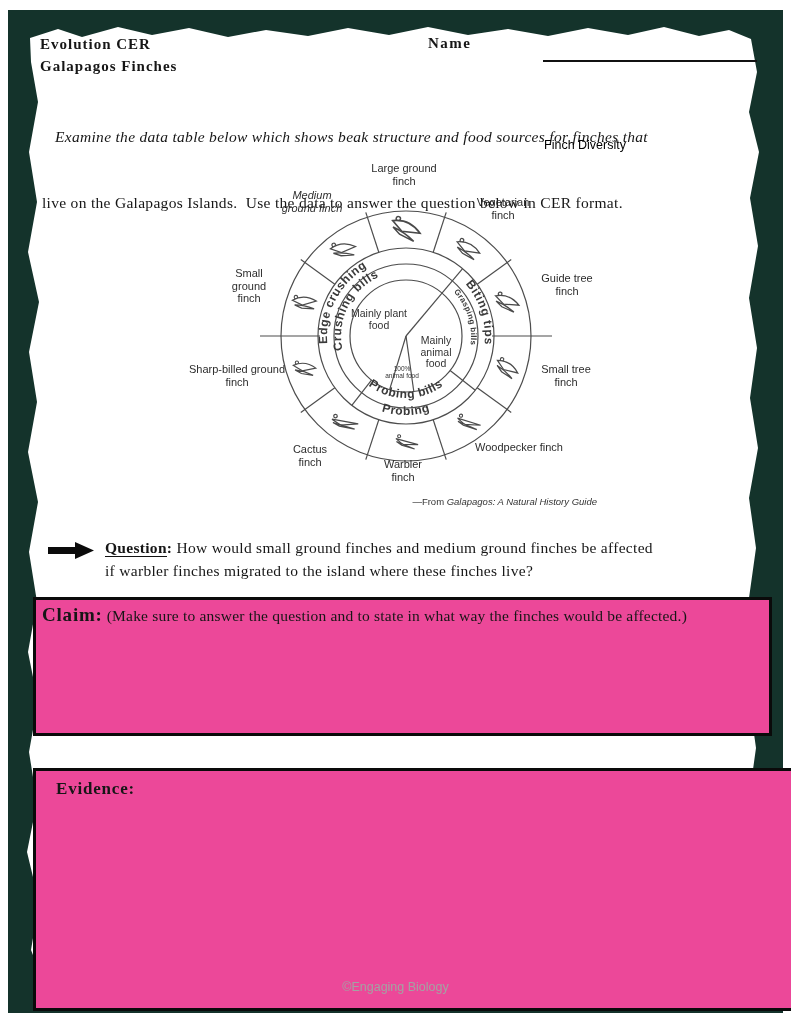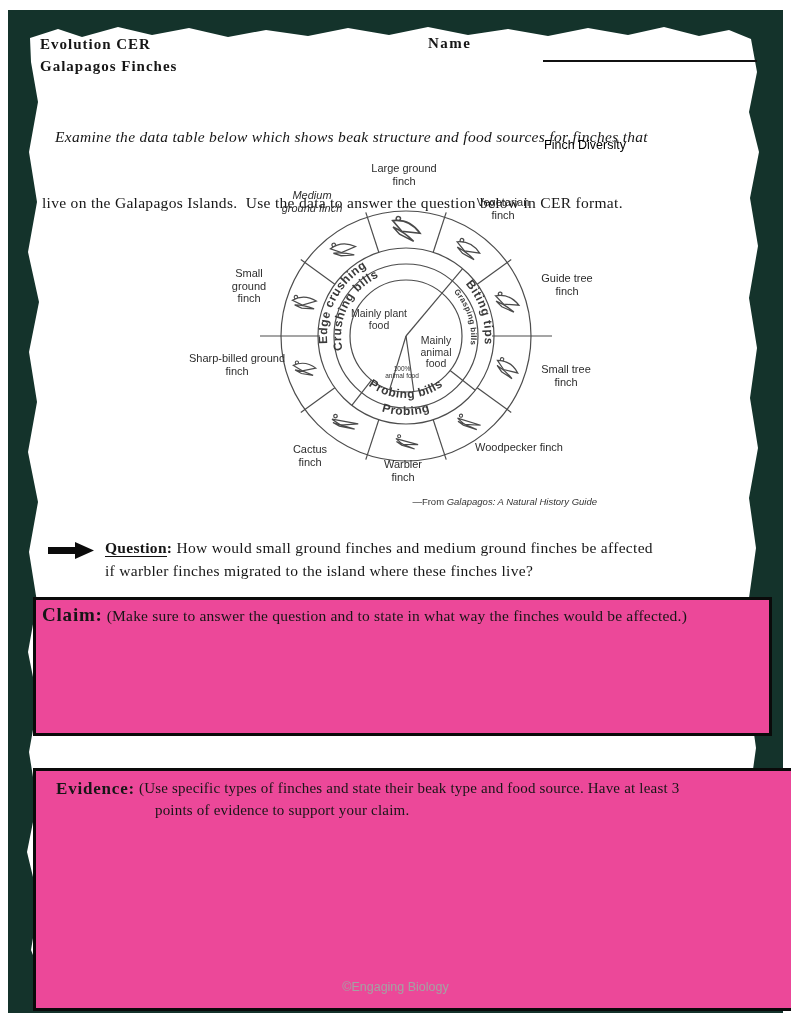--- a/index.html
+++ b/index.html
@@ -155,21 +155,21 @@
     <div class="center-label cl-animal">Mainly animal food</div>
     <div class="center-label cl-allanimal">100% animal food</div>
 
     <div class="finch-label" style="left:173px;top:46px;width:90px;">Large ground finch</div>
     <div class="finch-label" style="left:278px;top:80px;width:78px;">Vegetarian finch</div>
     <div class="finch-label" style="left:345px;top:156px;width:72px;">Guide tree finch</div>
     <div class="finch-label" style="left:344px;top:247px;width:72px;">Small tree finch</div>
     <div class="finch-label" style="left:288px;top:325px;width:90px;">Woodpecker finch</div>
     <div class="finch-label" style="left:187px;top:342px;width:60px;">Warbler finch</div>
     <div class="finch-label" style="left:96px;top:327px;width:56px;">Cactus finch</div>
-    <div class="finch-label" style="left:-2px;top:236px;width:106px;">Sharp-billed ground finch</div>
+    <div class="finch-label" style="left:-2px;top:247px;width:106px;">Sharp-billed ground finch</div>
     <div class="finch-label" style="left:35px;top:151px;width:56px;">Small ground finch</div>
     <div class="finch-label" style="left:94px;top:73px;width:64px;font-style:italic;">Medium ground finch</div>
 
     <div class="attribution"><span>—From </span><span class="ital">Galapagos: A Natural History Guide</span></div>
   </div>
 
   <svg class="layer q-arrow" width="46" height="17" viewBox="0 0 46 17">
     <polygon points="0,5 27,5 27,0 46,8.5 27,17 27,12 0,12" fill="#0b0b0b"></polygon>
   </svg>
   <div class="layer question">
@@ -178,23 +178,19 @@
   </div>
 
   <div class="layer answer-box claim-box">
     <div class="box-head"><span class="claim-label">Claim:</span> <span class="claim-hint">(Make sure to answer the question and to state in what way the finches would be affected.)</span></div>
     <div></div>
   </div>
 
   <div class="layer answer-box evidence-box">
     <div class="ev-row">
       <span class="evidence-label">Evidence:</span>
-      <div class="ev-hint">
-        <div>(Use specific types of finches and state their beak type and food source. Have at least 3</div>
-        <div class="l2">points of evidence to support your claim.</div>
-      </div>
     </div>
     <div></div>
   </div>
 
   <div class="layer footer">©Engaging Biology</div>
 
 </div>
 
 </body></html>

